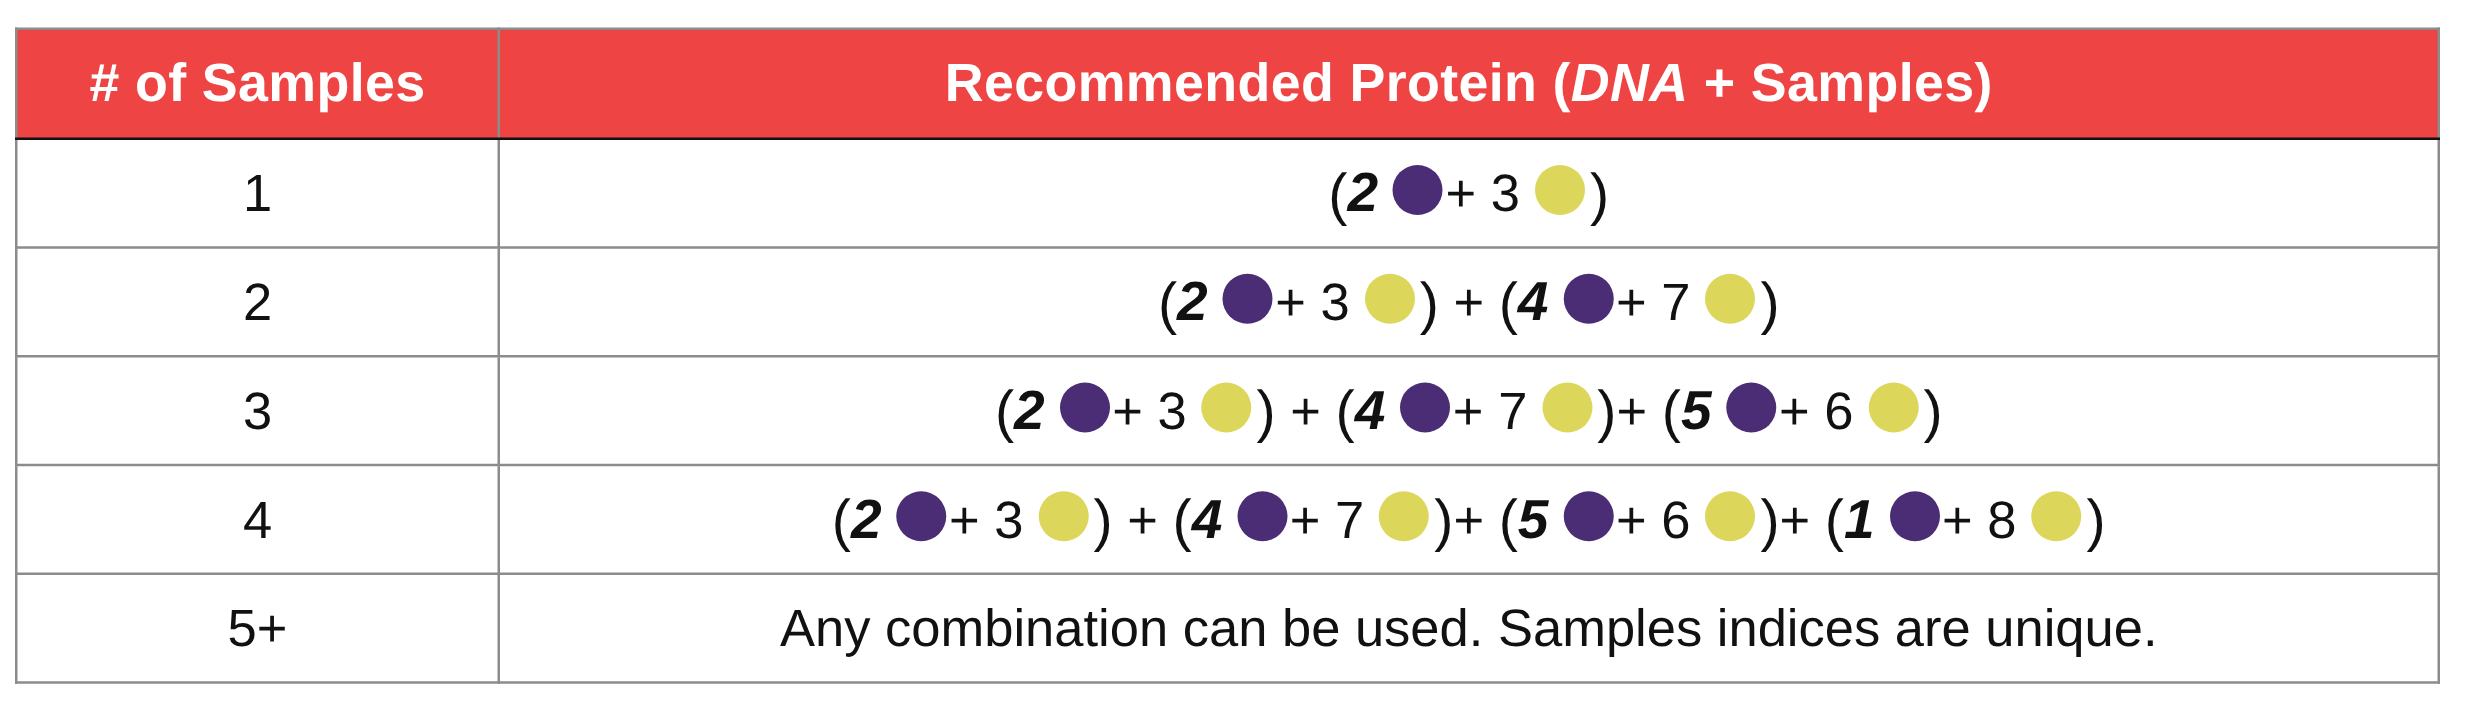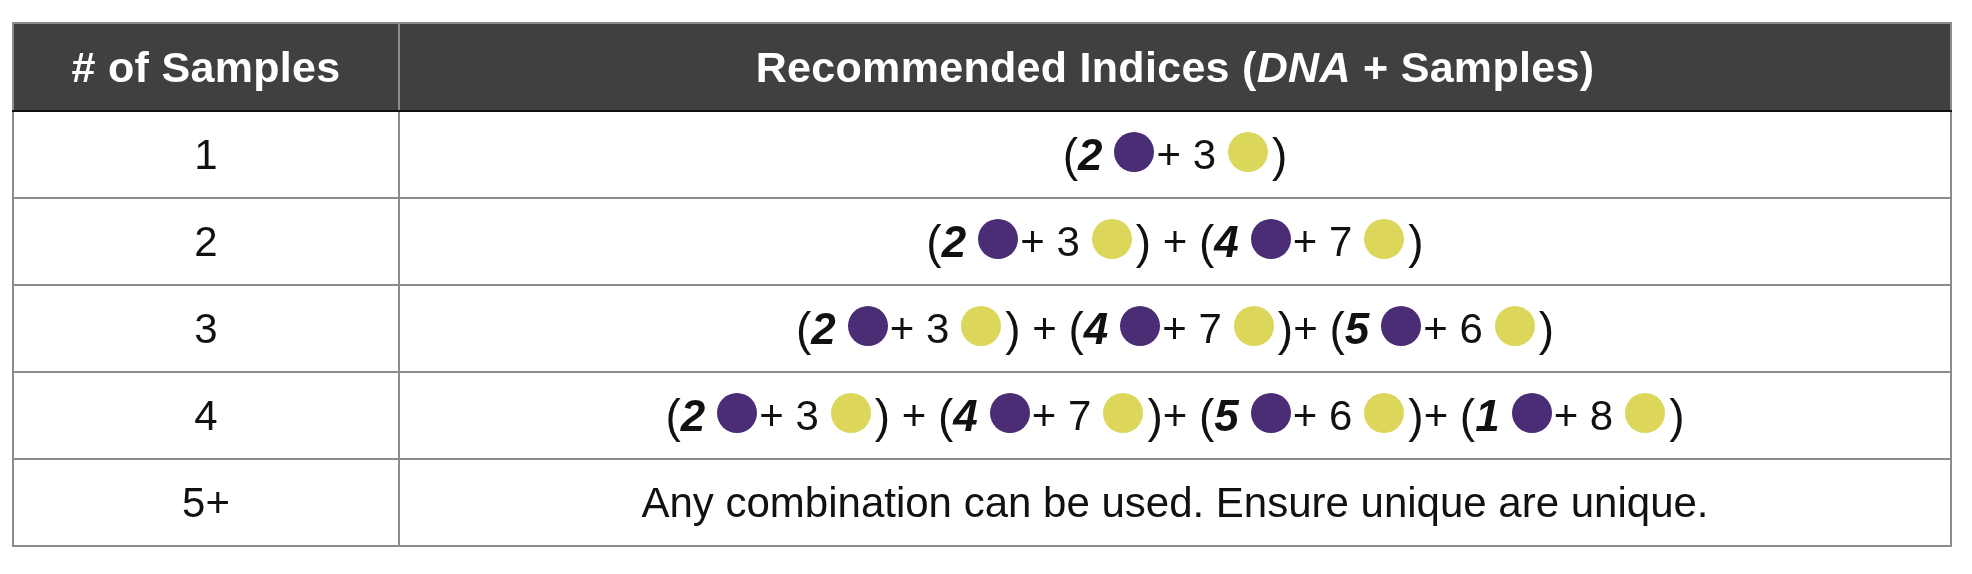--- a/index.html
+++ b/index.html
@@ -23,21 +23,21 @@
     border-collapse: collapse;
     table-layout: fixed;
   }
   .table th, .table td {
     border: 2px solid #8c8c8c;
     text-align: center;
     vertical-align: middle;
     padding: 0;
   }
   .table th {
-    background: #404040;
+    background: #ef4444;
     color: #ffffff;
     font-weight: bold;
     font-size: 43px;
     height: 86px;
     letter-spacing: 0.3px;
     border-bottom: 2px solid #111111;
   }
   .table th .italic {
     font-style: italic;
   }
@@ -85,21 +85,21 @@
   <colgroup>
     <col class="col-samples">
     <col class="col-indices">
   </colgroup>
   <thead>
     <tr>
       <th>
         <span># of Samples</span>
       </th>
       <th>
-        <span>Recommended Indices (</span><span class="italic">DNA</span><span> + Samples)</span>
+        <span>Recommended Protein (</span><span class="italic">DNA</span><span> + Samples)</span>
       </th>
     </tr>
   </thead>
   <tbody>
 
     <tr>
       <td>1</td>
       <td>
         <span class="formula">
           <span class="paren">(</span><span class="dna-num">2</span><span class="dot dna"></span><span class="plus">+ </span><span class="prot-num">3</span><span class="dot protein"></span><span class="paren">)</span>
@@ -129,16 +129,16 @@
       <td>4</td>
       <td>
         <span class="formula">
           <span class="paren">(</span><span class="dna-num">2</span><span class="dot dna"></span><span class="plus">+ </span><span class="prot-num">3</span><span class="dot protein"></span><span class="paren">)</span><span class="sep"> + </span><span class="paren">(</span><span class="dna-num">4</span><span class="dot dna"></span><span class="plus">+ </span><span class="prot-num">7</span><span class="dot protein"></span><span class="paren">)</span><span class="sep">+ </span><span class="paren">(</span><span class="dna-num">5</span><span class="dot dna"></span><span class="plus">+ </span><span class="prot-num">6</span><span class="dot protein"></span><span class="paren">)</span><span class="sep">+ </span><span class="paren">(</span><span class="dna-num">1</span><span class="dot dna"></span><span class="plus">+ </span><span class="prot-num">8</span><span class="dot protein"></span><span class="paren">)</span>
         </span>
       </td>
     </tr>
 
     <tr>
       <td>5+</td>
-      <td>Any combination can be used. Ensure unique are unique.</td>
+      <td>Any combination can be used. Samples indices are unique.</td>
     </tr>
   </tbody>
 </table>
 
 </body></html>

